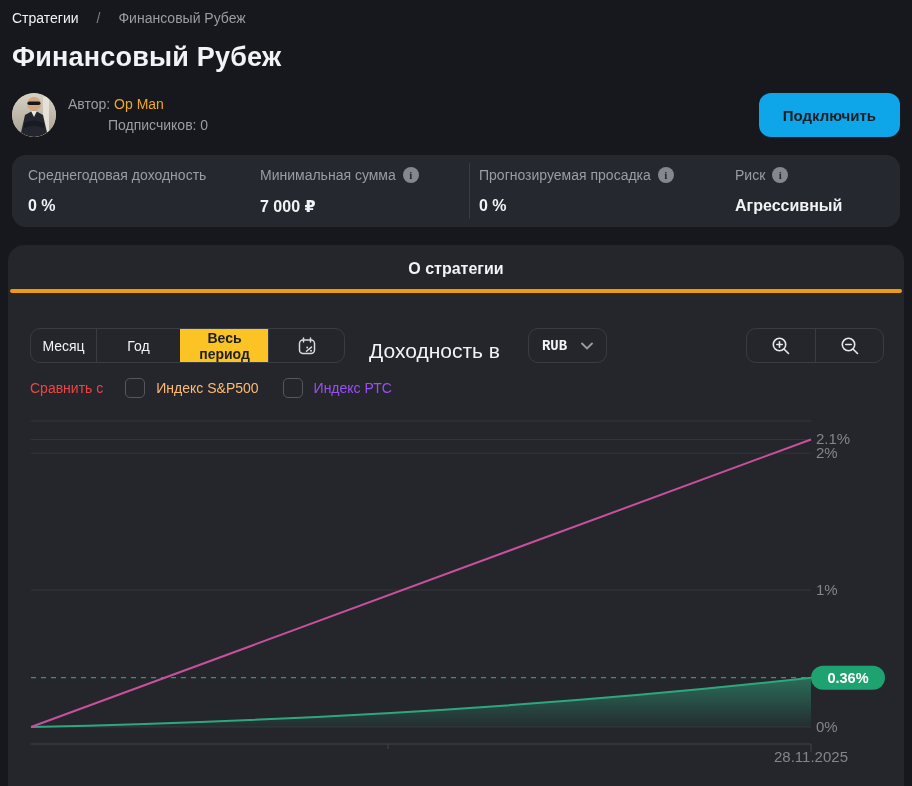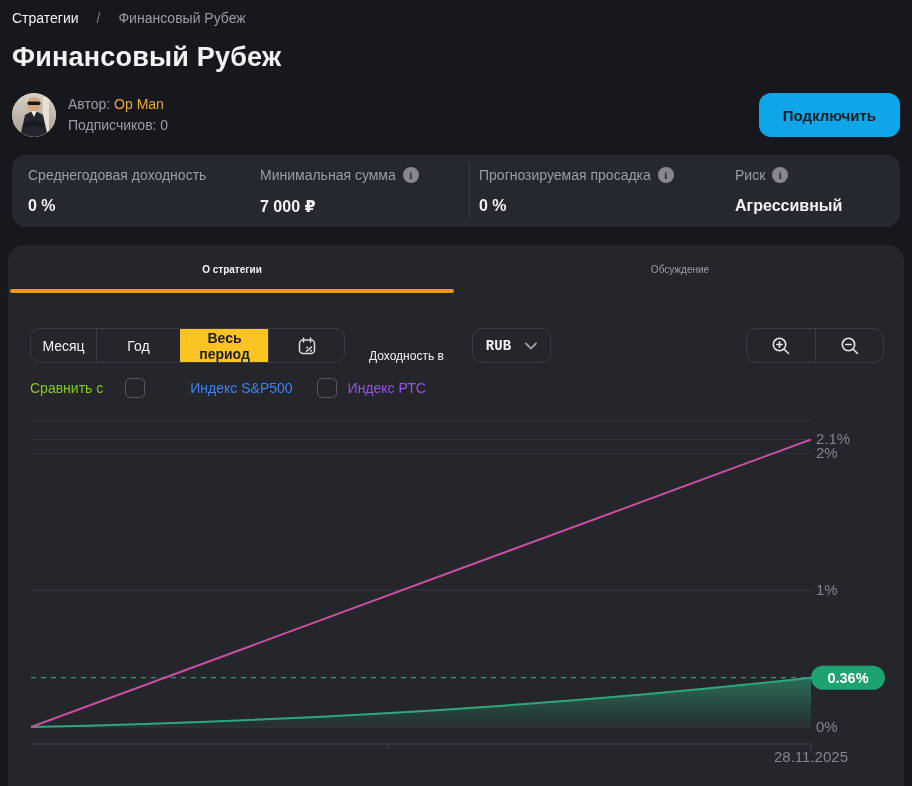--- a/index.html
+++ b/index.html
@@ -13,21 +13,21 @@
   .breadcrumb { padding:10px 12px 0 12px; font-size:14px; display:flex; gap:18px; align-items:center;}
   .breadcrumb .root { color:#f2f3f5; cursor:pointer; }
   .breadcrumb .sep  { color:#7d8087; }
   .breadcrumb .cur  { color:#9a9da4; }
   .page-title { padding:16px 12px 0 12px; font-size:27px; font-weight:700; letter-spacing:.2px; }
   .author-row { display:flex; align-items:center; padding:20px 12px 0 12px; }
   .avatar { width:44px; height:44px; border-radius:50%; overflow:hidden; flex:0 0 44px; background:#c9c2b4; }
   .author-info { margin-left:12px; font-size:14px; line-height:21px; }
   .author-line  .lbl { color:#9a9da4; }
   .author-line  .val { color:#efa726; }
-  .subs-line { color:#9a9da4; }
+  .subs-line { color:#9a9da4;margin-left:40px; }
   .subs-line .num { color:#9a9da4; }
   .connect-btn {
     margin-left:auto; background:#0ea5e9; color:#1d1e22; border:none; cursor:pointer;
     font-family:inherit; font-size:15px; font-weight:600; border-radius:12px;
     height:44px; padding:0 24px;
   }
   
   .stats-bar {
     margin:18px 12px 0 12px; height:72px; background:#26282f; border-radius:14px;
     display:flex; align-items:center; padding:0 16px;
@@ -45,39 +45,39 @@
     font-size:11px; font-weight:700; display:inline-flex; align-items:center; justify-content:center;
     font-family:"Liberation Serif","DejaVu Serif",serif; cursor:pointer;
   }
   
   .chart-card {
     position:absolute; left:8px; right:8px; top:245px; bottom:0;
     background:#24262c; border-radius:16px 16px 0 0;
   }
   .tabs { display:flex; height:48px; }
   .tab { flex:1; display:flex; align-items:center; justify-content:center;
-         font-size:10px; cursor:pointer; position:relative; color:#9b9ea5; }
+         font-size:16px; cursor:pointer; position:relative; color:#9b9ea5; }
   .tab.active { color:#f2f3f5; font-weight:700; }
   .tab.active::after { content:""; position:absolute; left:2px; right:2px; bottom:0;
          height:4px; background:#ed9a0e; border-radius:2px; }
   .controls-row { display:flex; align-items:flex-end; margin:35px 20px 0 22px; height:35px;gap:12px; }
   .seg-group { display:flex; border:1px solid #3a3c43; border-radius:10px; overflow:hidden; height:35px; }
   .seg { display:flex; align-items:center; justify-content:center; font-size:14px; color:#f2f3f5;
          cursor:pointer; background:transparent; border:none; font-family:inherit; }
   .seg + .seg { border-left:1px solid #3a3c43; }
   .seg.active { background:#fbc324; color:#1d1e22; font-weight:600; border-left-color:#fbc324; }
   .seg-month { width:65px; } .seg-year { width:84px; } .seg-all { width:88px; } .seg-cal { width:76px; }
-  .currency-label { margin-left:12px; font-size:12px; color:#f2f3f5; }
+  .currency-label { margin-left:12px; font-size:21px; color:#f2f3f5; }
   .currency-select { margin-left:16px; height:35px; border:1px solid #3a3c43; border-radius:10px;
          display:flex; align-items:center; gap:14px; padding:0 13px; cursor:pointer;font-family:Liberation Mono, monospace; }
   .currency-select .cv { font-size:14px; font-weight:600; }
   .zoom-group { margin-left:auto; }
   .zoom-seg { width:68px; }
   .compare-row { display:flex; align-items:center; margin:15px 20px 0 22px; font-size:14px; }
-  .compare-label { color:#84cc16; margin-right:22px; }
+  .compare-label { color:#ef4444; margin-right:22px; }
   .cmp-item { display:flex; align-items:center; gap:11px; margin-right:24px; cursor:pointer; }
   .checkbox { width:20px; height:20px; border-radius:5px; border:1.5px solid #55575e;
               display:flex; align-items:center; justify-content:center; background:transparent; }
   .checkbox.checked { background:#fbc324; border-color:#fbc324; }
   .chart-svg { position:absolute; left:0; top:170px; width:892px; height:365px; }
 </style>
 </head>
 <body>
 
 <div class="page">
@@ -154,21 +154,20 @@
         <span class="info-icon">i</span>
       </div>
       <div class="s-value">Агрессивный</div>
     </div>
   </div>
 
   <div class="chart-card">
 
     <div class="tabs">
       <div class="tab active">О стратегии</div>
-      <div class="tab">Обсуждение</div>
     </div>
 
     <div class="controls-row">
       <div class="seg-group">
         <button class="seg seg-month">Месяц</button>
         <button class="seg seg-year">Год</button>
         <button class="seg seg-all active">Весь период</button>
         <button class="seg seg-cal">
           <svg width="22" height="22" viewBox="0 0 22 22" fill="none" stroke="#d8d9db" stroke-width="1.5" stroke-linecap="round">
             <rect x="3.5" y="5" width="15" height="13.5" rx="3.5"></rect>
@@ -205,21 +204,21 @@
         </button>
       </div>
     </div>
 
     <div class="compare-row">
       <span class="compare-label">Сравнить с</span>
 
 
       <div class="cmp-item">
         <span class="checkbox"></span>
-        <span style="color: #3b82f6; margin-left: 34px;">Индекс S&amp;P500</span>
+        <span style="color: #fdba74;">Индекс S&amp;P500</span>
       </div>
 
       <div class="cmp-item">
         <span class="checkbox"></span>
         <span style="color: rgb(156, 79, 240);">Индекс РТС</span>
       </div>
     </div>
 
     <svg class="chart-svg" viewBox="0 0 892 365">
         <defs>

